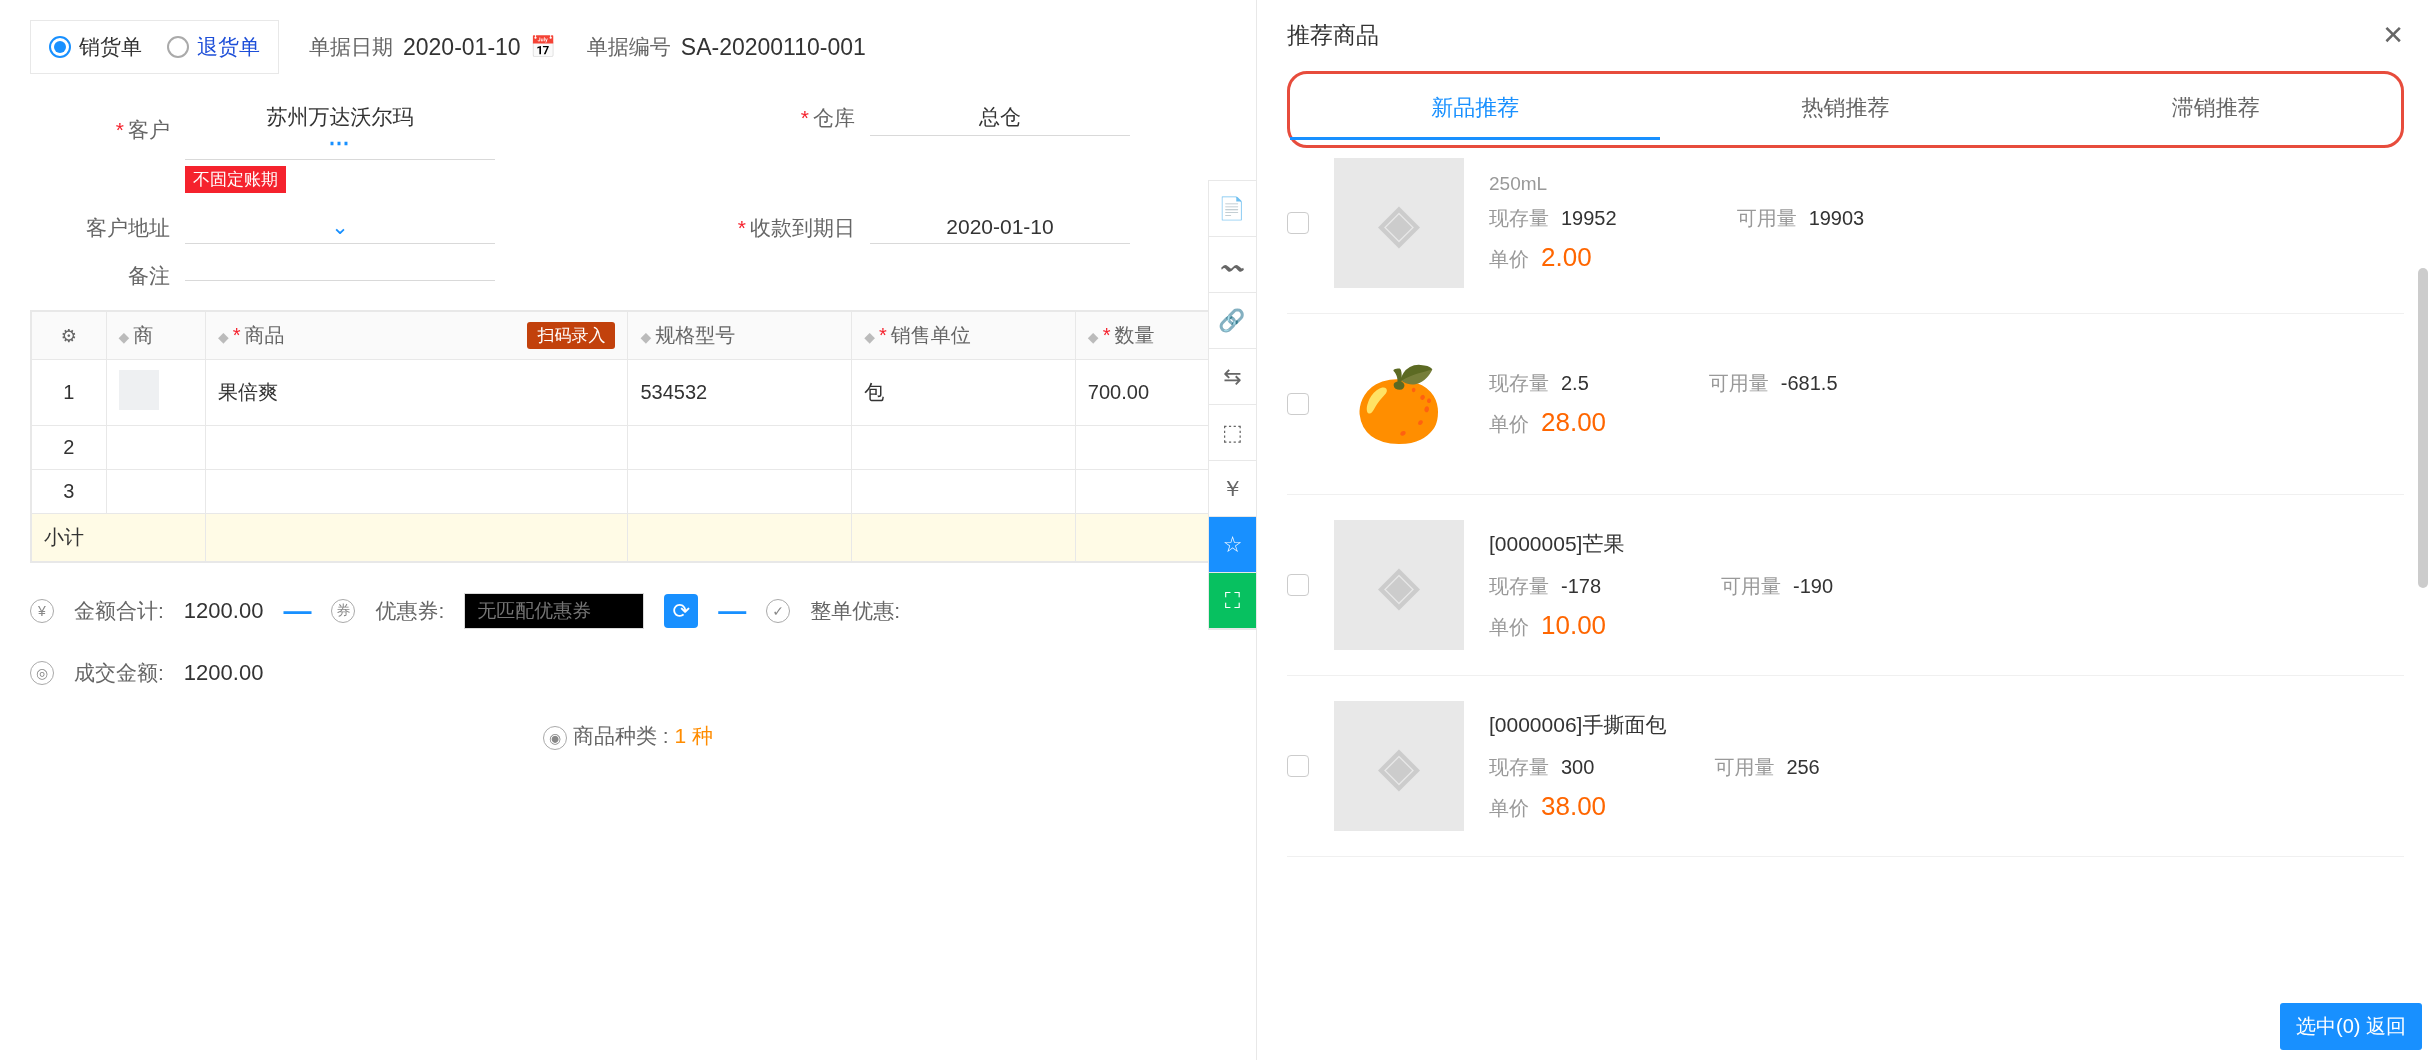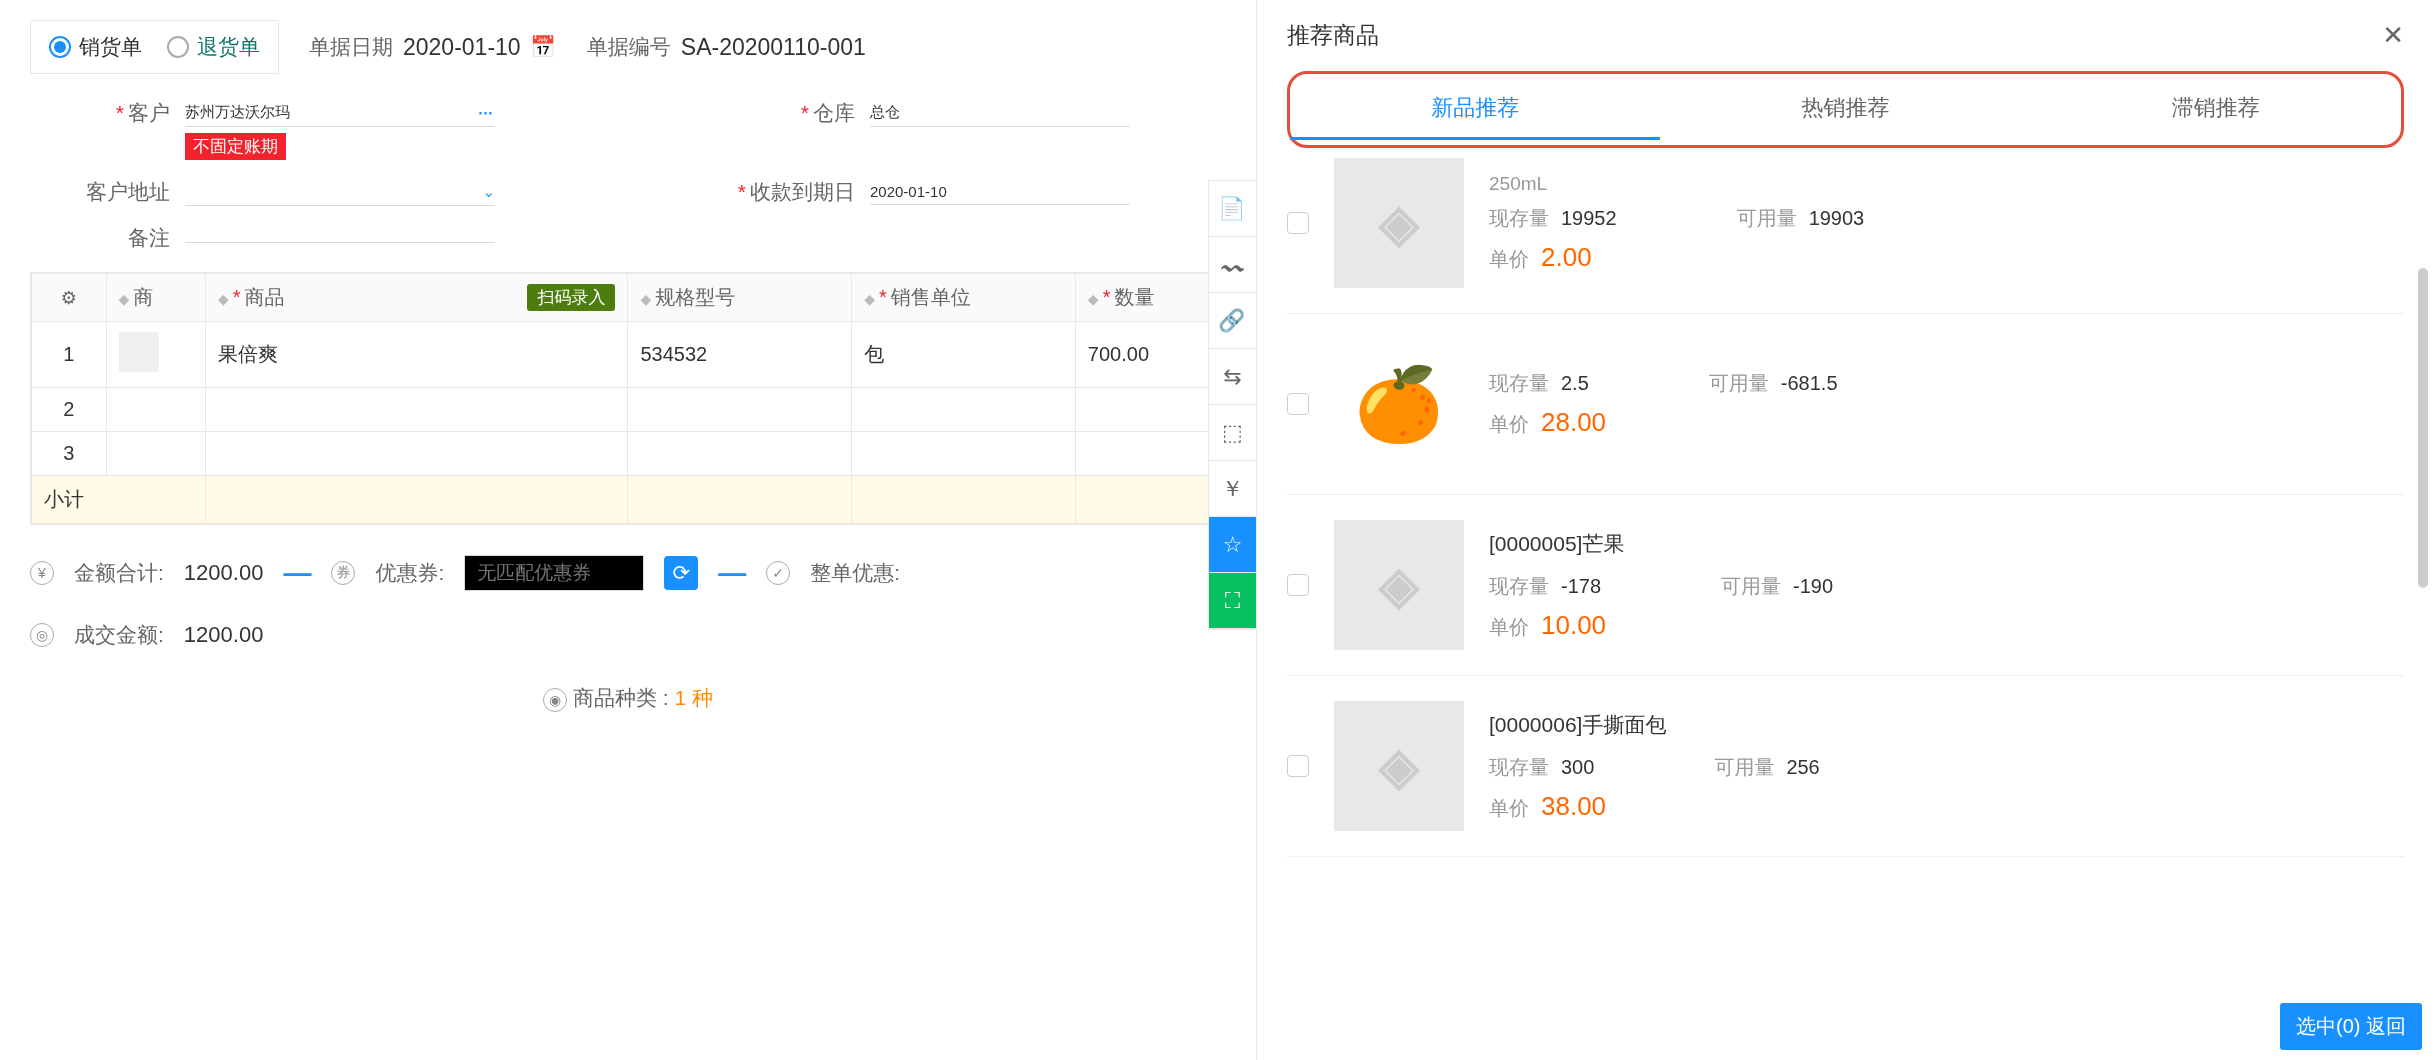--- a/index.html
+++ b/index.html
@@ -13,31 +13,31 @@
 .radio-circle.selected { border-color: #1890ff; }
 .radio-circle.selected::after { content: ""; width: 12px; height: 12px; border-radius: 50%; background: #1890ff; }
 .field-inline { display: flex; align-items: center; gap: 10px; font-size: 21px; color: #666; }
 .field-inline .val { color: #333; font-size: 23px; }
 .cal-icon { color: #1890ff; font-size: 21px; }
 .form-section { max-width: 1200px; }
 .form-row { display: flex; gap: 60px; margin-bottom: 18px; align-items: flex-start; }
 .form-field { display: flex; align-items: center; gap: 15px; }
 .form-label { width: 140px; text-align: right; font-size: 21px; color: #666; }
 .req { color: #f5222d; margin-right: 4px; }
-.form-value { min-width: 260px; border-bottom: 1px solid #d9d9d9; padding: 4px 0; font-size: 15px; display: flex; align-items: center; justify-content: space-between; }
+.form-value { min-width: 260px; border-bottom: 1px solid #d9d9d9; padding: 4px 0; font-size: 21px; display: flex; align-items: center; justify-content: space-between; flex-direction: column; }
 .tag-red { background: #f5222d; color: #fff; padding: 2px 8px; font-size: 17px; margin-top: 6px; margin-left: 155px; display: inline-block; }
 .dots-icon { color: #1890ff; letter-spacing: 2px; font-weight: bold; }
 .chev-icon { color: #1890ff; }
 .table-wrap { margin-top: 20px; border: 1px solid #e8e8e8; overflow-x: hidden; }
 .table { width: 100%; border-collapse: collapse; }
 .table th, .table td { border: 1px solid #e8e8e8; padding: 10px 12px; text-align: left; font-size: 20px; }
 .table th { background: #fafafa; font-weight: normal; color: #666; position: relative; }
 .sort-icon { color: #bbb; margin-right: 4px; font-size: 14px; }
 .gear-icon { font-size: 18px; color: #666; }
-.scan-btn { background: #4d7c0f; color: #fff; padding: 2px 10px; border-radius: 3px; font-size: 17px; margin-left: auto; float: right; }
+.scan-btn { background: #c2410c; color: #fff; padding: 2px 10px; border-radius: 3px; font-size: 17px; margin-left: auto; float: right; }
 .subtotal-row td { background: #fffbe6; }
 .thumb { width: 40px; height: 40px; background: #eef0f2; display: inline-block; }
 .totals-row { display: flex; align-items: center; gap: 20px; margin-top: 30px; font-size: 21px; color: #666; }
 .totals-row .tval { color: #333; font-size: 22px; }
 .circle-icon { width: 24px; height: 24px; border: 1px solid #aaa; border-radius: 50%; display: inline-flex; align-items: center; justify-content: center; font-size: 14px; color: #888; }
 .coupon-input { border: 1px solid #d9d9d9; padding: 6px 12px; font-size: 19px; color: #bbb; width: 180px; background: #000000; }
 .refresh-btn { background: #1890ff; color: #fff; width: 34px; height: 34px; border-radius: 4px; display: inline-flex; align-items: center; justify-content: center; }
 .dash { color: #1890ff; font-size: 28px; font-weight: bold; }
 .bottom-sku { text-align: center; font-size: 21px; color: #666; margin-top: 35px; }
 .bottom-sku .num { color: #ff8c00; }
@@ -74,21 +74,21 @@
 <div class="container">
   <div class="left-panel">
     <div class="tabs-row">
       <div class="tab-group">
         <div class="radio-item">
           <span class="radio-circle selected"></span>
           <span>销货单</span>
         </div>
         <div class="radio-item">
           <span class="radio-circle"></span>
-          <span style="color:#0f766e">退货单</span>
+          <span style="color:#1d4ed8">退货单</span>
         </div>
       </div>
       <div class="field-inline">
         <span>单据日期</span>
         <span class="val">2020-01-10</span>
         <span class="cal-icon">📅</span>
       </div>
       <div class="field-inline">
         <span>单据编号</span>
         <span class="val">SA-20200110-001</span>

